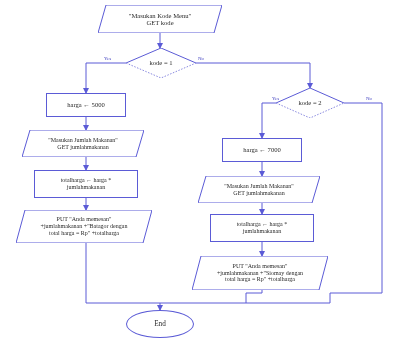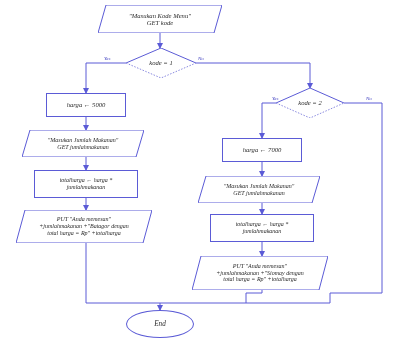--- a/index.html
+++ b/index.html
@@ -2,21 +2,21 @@
 <html><head>
 <meta charset="utf-8">
 <style>
   html,body{margin:0;padding:0;}
   body{
     width:400px;height:341px;
     background:#ffffff;
     font-family:"Liberation Serif", serif;
     overflow:hidden;
   }
-  #canvas{position:relative;width:400px;height:328px;font-style:italic;}
+  #canvas{position:relative;width:400px;height:328px;}
   svg#wires{position:absolute;left:0;top:0;width:400px;height:341px;}
 
   .node{position:absolute;box-sizing:border-box;color:#2a2a2a;
         display:flex;align-items:center;justify-content:center;text-align:center;}
   .node .txt{line-height:1.12;white-space:pre-line;}
 
   
   .proc{border:1px solid #5b5bd6;background:#ffffff;}
   
   .io{background:#ffffff;}

